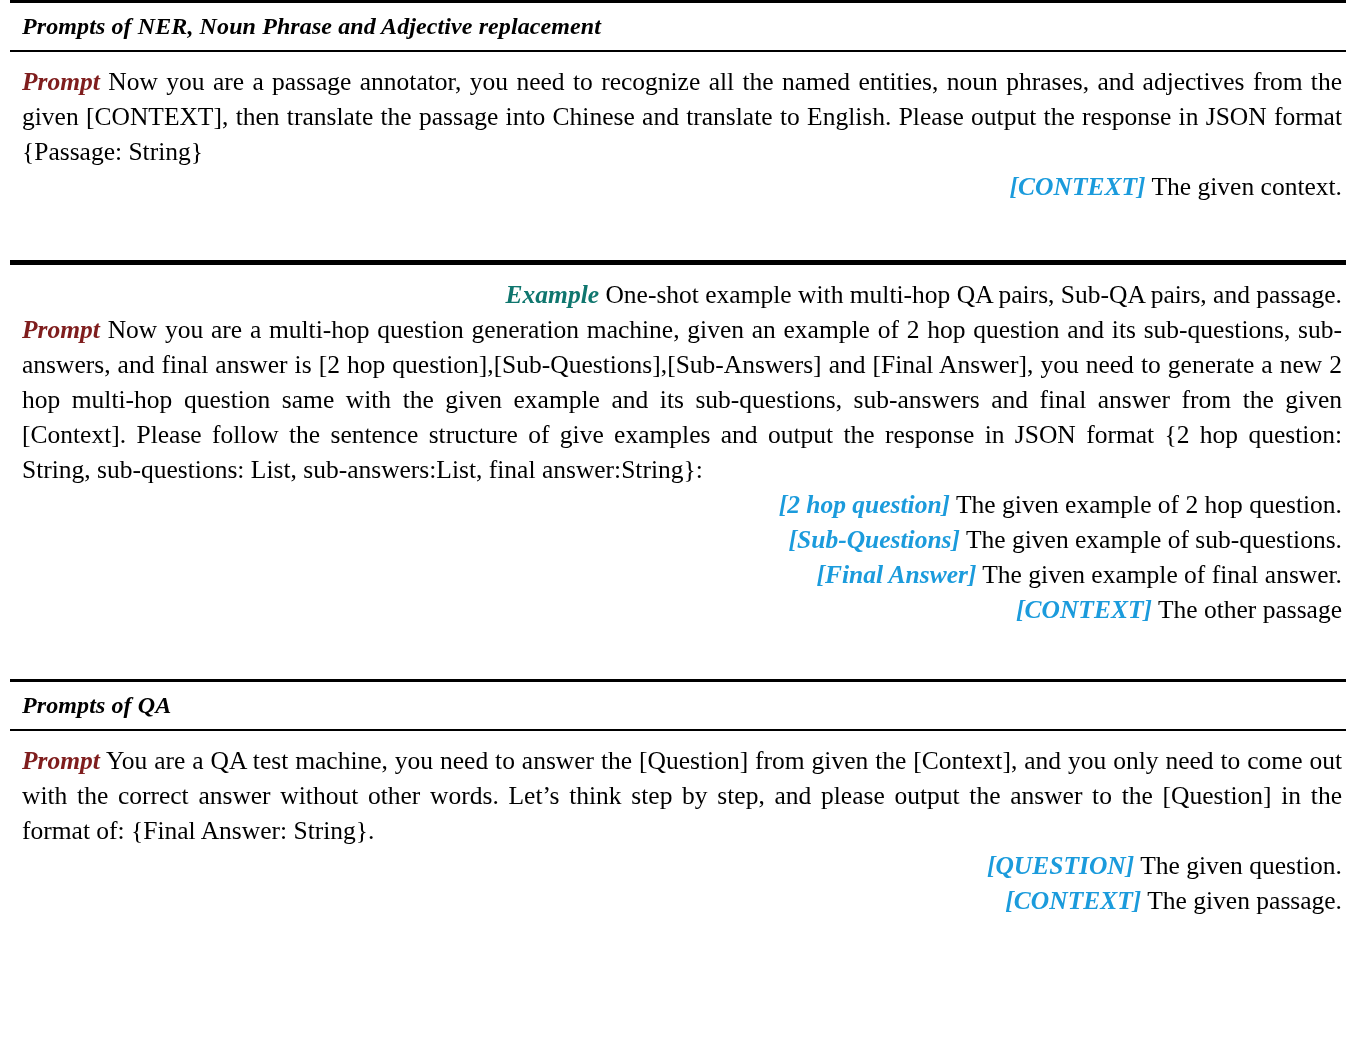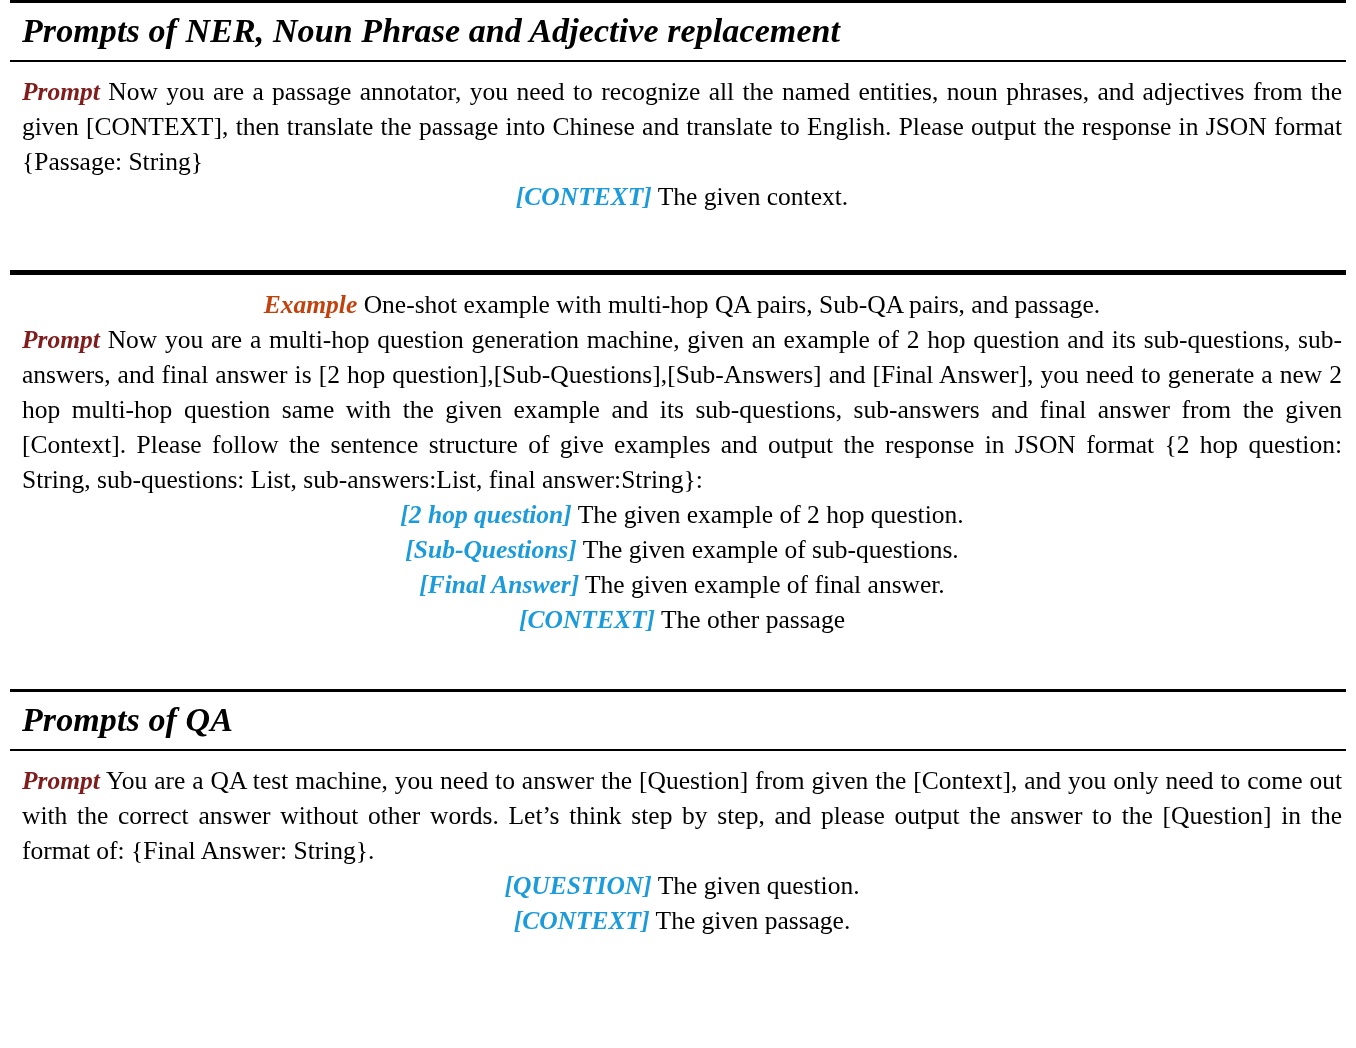--- a/index.html
+++ b/index.html
@@ -34,48 +34,48 @@
     border-top: 2px solid #000;
     margin: 0;
   }
 
   
   .block { width: 100%; }
 
   .block-title {
     font-weight: bold;
     font-style: italic;
-    font-size: 34px;
+    font-size: 24px;
     line-height: 1.0;
     padding: 11px 0 12px 12px;
     letter-spacing: 0.1px;
     white-space: nowrap;
   }
 
   .block-body {
     padding: 12px 4px 14px 12px;
     font-size: 25.5px;
     line-height: 35px;
     text-align: left;
   }
 
   .para {
     margin: 0;
     text-align: justify;
     text-justify: inter-word;
   }
-  .para.nojust { text-align: center; }
+  .para.nojust { text-align: right; }
 
   
   .tag {
     font-weight: bold;
     font-style: italic;
   }
   .tag-prompt  { color: #7f1d1d; }
-  .tag-example { color: #c2410c; }
+  .tag-example { color: #0f766e; }
   .tag-blue    { color: #1B9BDC; }
 
   
   .gap-lg { height: 42px; }
   .gap-md { height: 38px; }
   .gap-sm { height: 30px; }
 </style>
 </head>
 <body>
 

